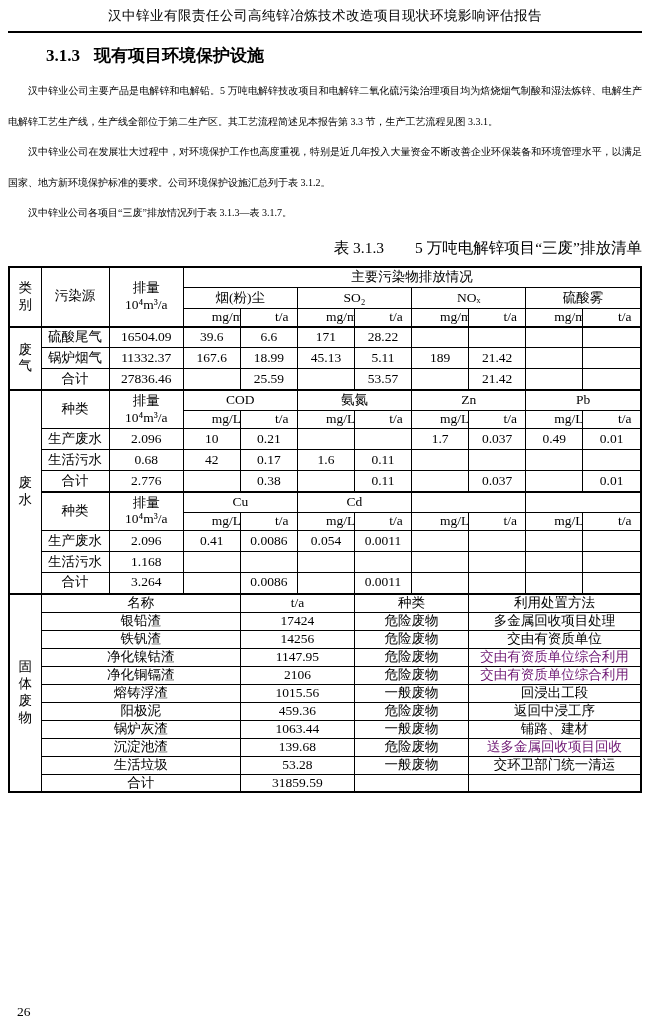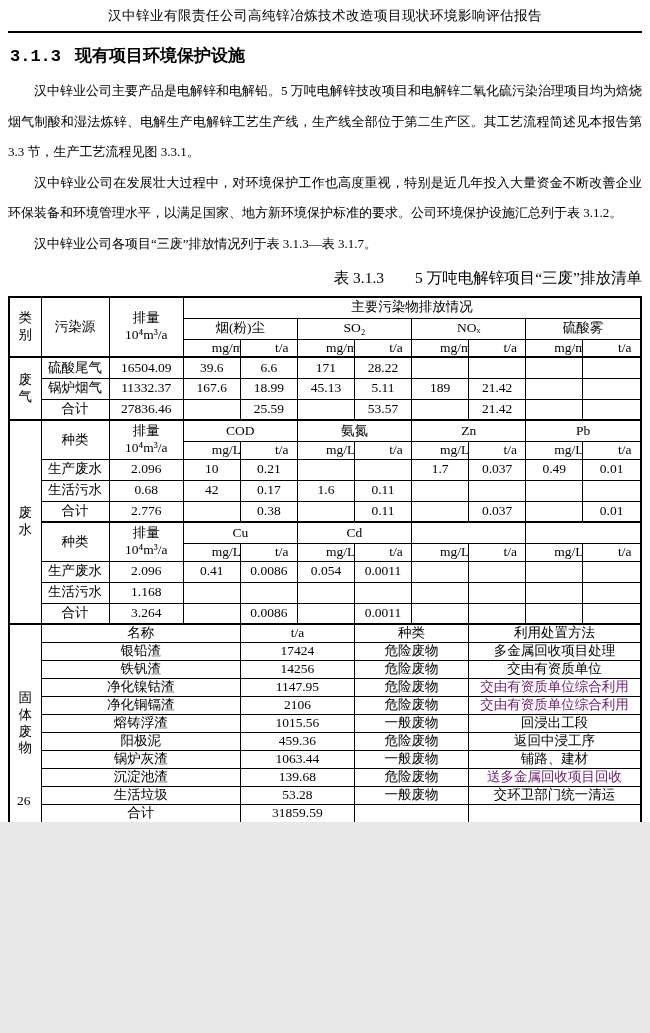--- a/index.html
+++ b/index.html
@@ -1,19 +1,19 @@
 <!DOCTYPE html>
 <html><head>
 <meta charset="utf-8">
 <style>
   * { margin:0; padding:0; box-sizing:border-box; }
   html,body { background:#e8e8e8; }
   .page {
     position:relative;
-    width:650px; height:822px;
+    width:650px; height:1033px;
     background:#ffffff;
     margin:0 auto;
     font-family:"Liberation Serif","DejaVu Serif",serif;
     color:#000;
     overflow:hidden;
   }
   .inner { padding:0 8px; }
   .doc-header {
     text-align:center;
     font-size:13.5px;
@@ -21,23 +21,23 @@
     border-bottom:2px solid #000;
     margin:0 0 2px 0;
     letter-spacing:0.5px;
   }
   .h-sec {
     font-family:"Liberation Sans","DejaVu Sans",sans-serif;
     font-weight:bold;
     font-size:17px;
     margin:11px 0 9px 2px;
   }
-  .h-sec .h-num { font-family:Liberation Mono, monospace; font-weight:bold; margin-right:14px; }
+  .h-sec .h-num { font-family:Liberation Serif, serif; font-weight:bold; margin-right:14px;margin-left:36px; }
   p.body-par {
-    font-size:13px;
+    font-size:10px;
     line-height:30.5px;
     text-align:justify;
     text-indent:2em;
   }
   .tbl-caption {
     text-align:right;
     font-size:15.5px;
     margin:9px 0 7px 0;
   }
   table.etable {

